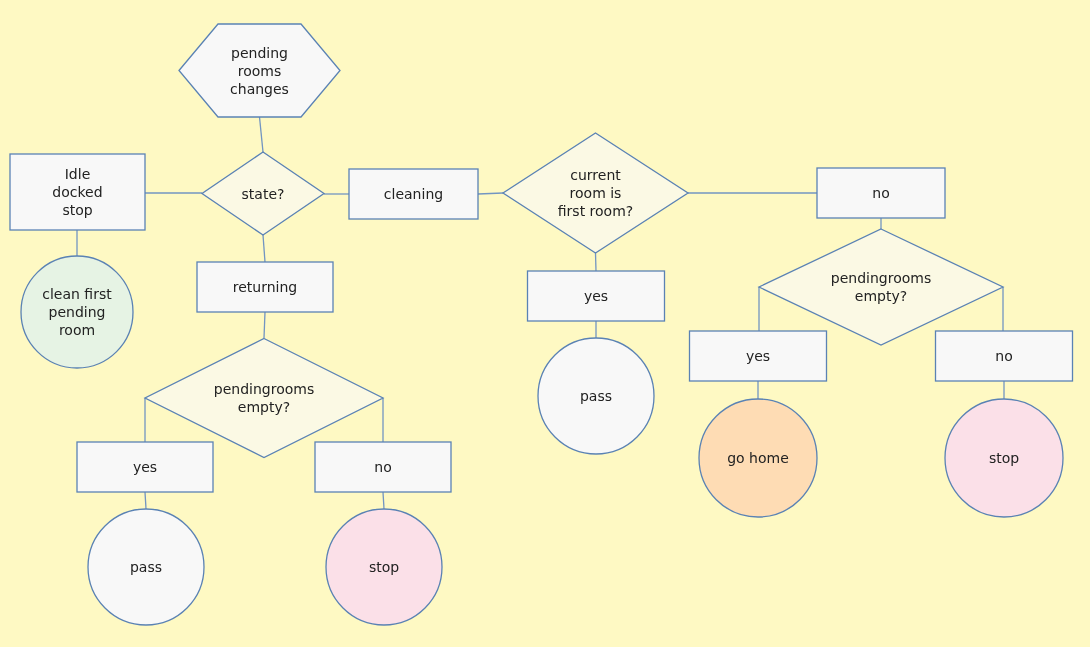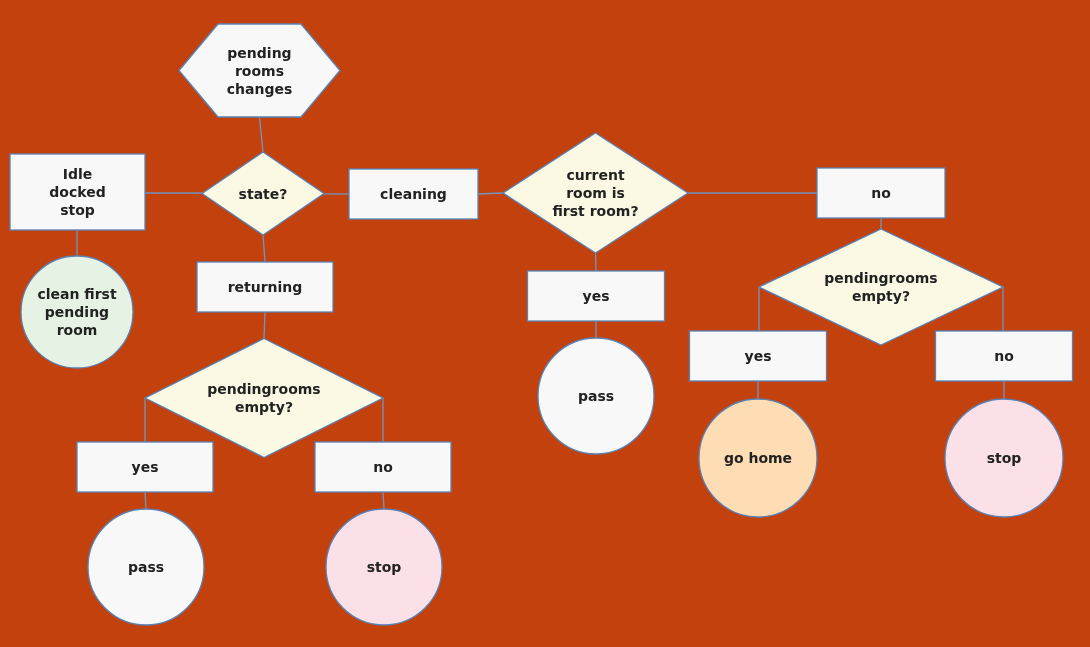--- a/index.html
+++ b/index.html
@@ -1,16 +1,16 @@
 <!DOCTYPE html>
 <html><head>
 <meta charset="utf-8">
 <style>
   html,body{margin:0;padding:0;background:#ffffff;}
-  .canvas{width:1090px;height:647px;position:relative;background:#c2410c;overflow:hidden;font-weight:bold;}
+  .canvas{width:1090px;height:647px;position:relative;background:#fef9c3;overflow:hidden;}
   svg{display:block;}
   .shape{stroke:#5a82b4;stroke-width:1.3px;}
   .edge{fill:none;stroke:#7295c2;stroke-width:1.3px;}
   .node-label{font-family:"DejaVu Sans","Liberation Sans",sans-serif;font-size:14px;fill:#222222;text-anchor:middle;}
 </style>
 </head>
 <body>
 
 <div class="canvas">
   <svg id="diagram-svg" xmlns="http://www.w3.org/2000/svg" width="1090" height="647" viewBox="0 0 1090 647">

